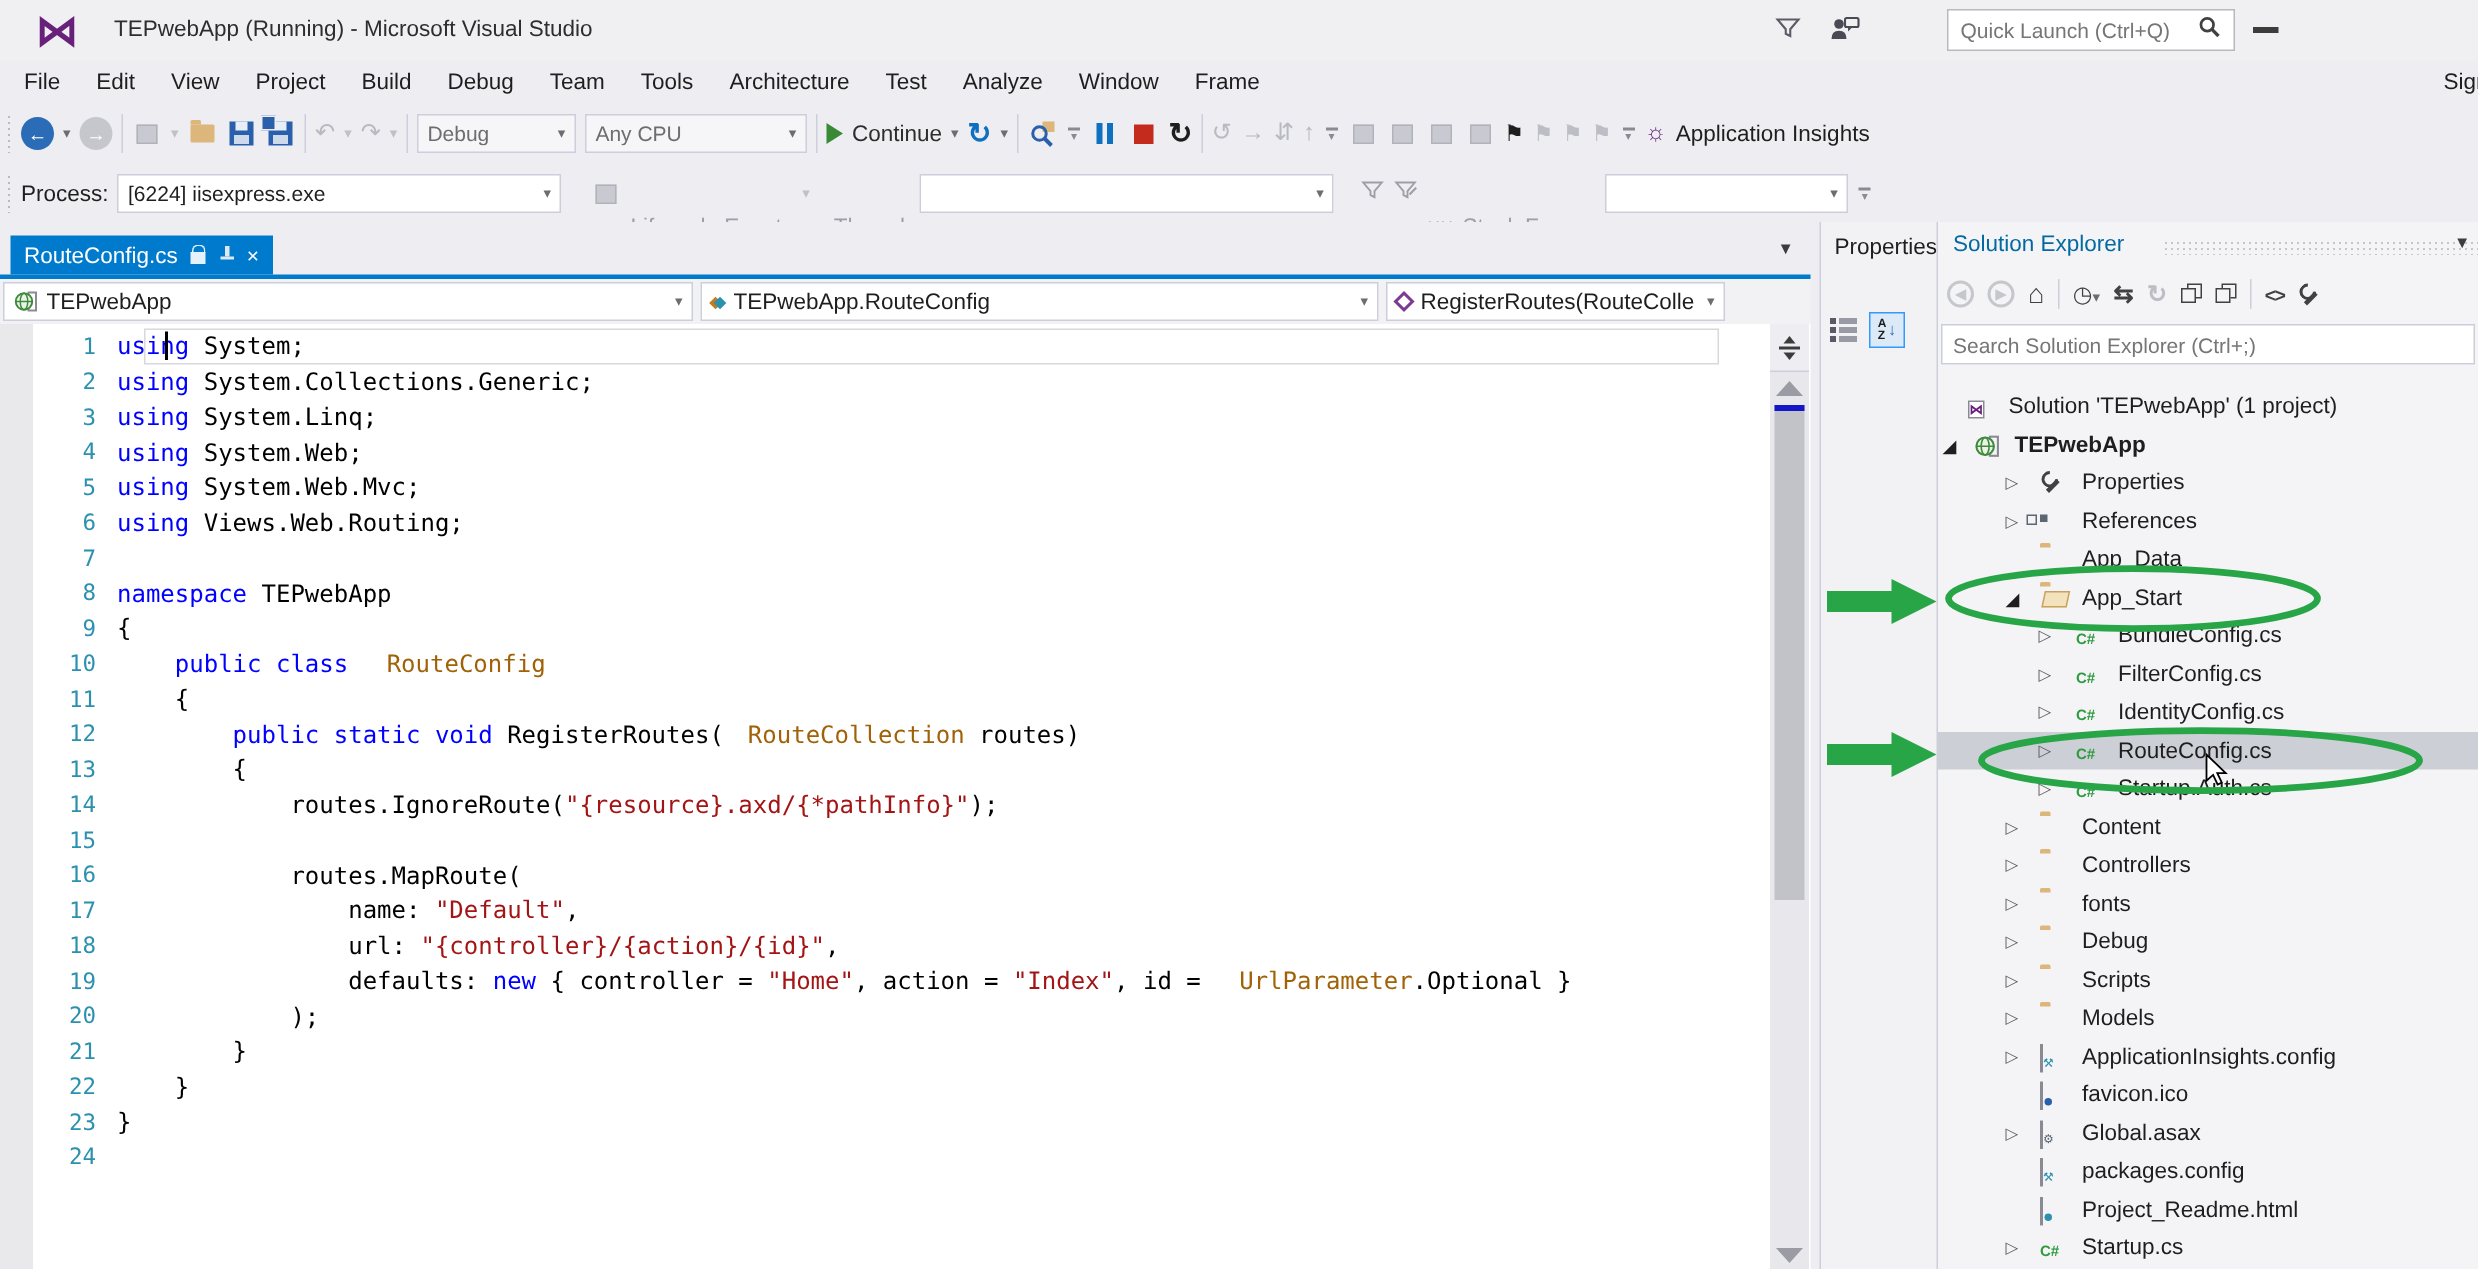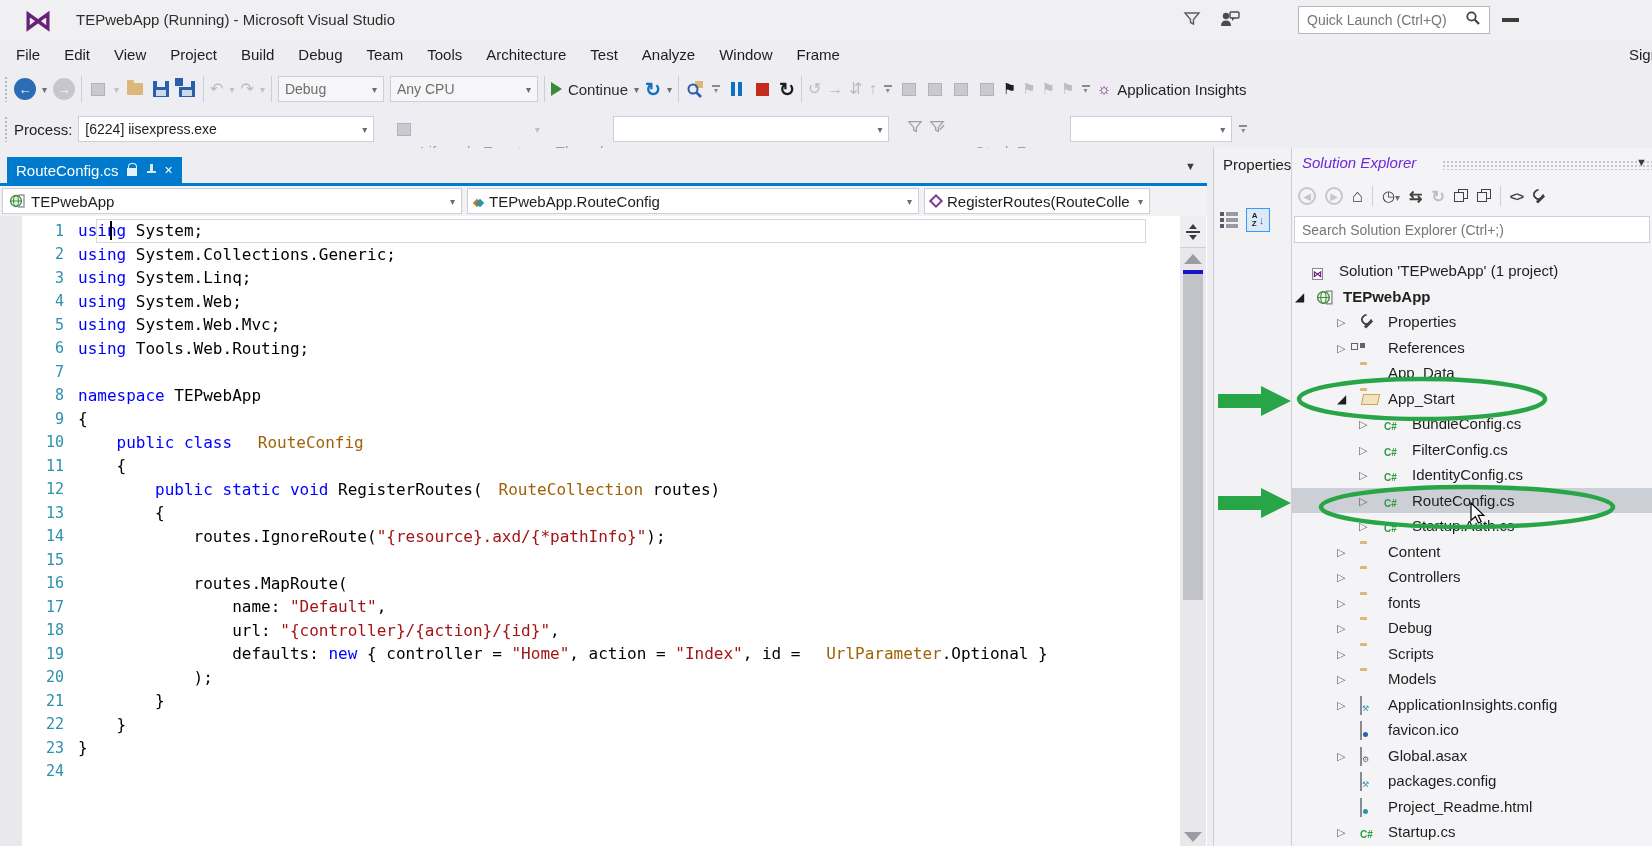--- a/index.html
+++ b/index.html
@@ -115,21 +115,21 @@
   .props-title { position:absolute; left:9px; top:8px; font-size:15px; color:#1e1e1e; white-space:nowrap; }
   .props-tools { position:absolute; left:6px; top:60px; display:flex; gap:8px; align-items:center; }
   .cat-ic { width:18px; height:16px; display:flex; flex-direction:column; justify-content:space-between; }
   .cat-ic i { display:block; height:4px; background:linear-gradient(to right,#5a5a66 4px, transparent 4px, transparent 6px, #9a9aa4 6px); }
   .az-ic { width:24px; height:24px; border:1px solid #3399ff; background:#dce9f7; display:flex; align-items:center; justify-content:center; gap:1px; }
   .az-ic .lt { font-size:8px; line-height:8px; color:#1e1e1e; font-weight:bold; }
   .az-ic .ar { font-size:11px; color:#2a6cb5; }
 
   
   .solx { left:1292px; top:148px; width:360px; height:698px; background:#f4f4f7; }
-  .solx-title { position:absolute; left:10px; top:6px; font-size:15px; color:#6d28d9; white-space:nowrap;font-style:italic; }
+  .solx-title { position:absolute; left:10px; top:6px; font-size:15px; color:#0369a1; white-space:nowrap; }
   .solx-drag { position:absolute; left:150px; top:12px; width:330px; height:10px; background-image:radial-gradient(#c4c5cd 1px, transparent 1px); background-size:4px 4px; }
   .solx-dd { position:absolute; left:344px; top:8px; font-size:11px; color:#3c3c3c; }
   .solx-tools { position:absolute; left:6px; top:34px; height:28px; display:flex; align-items:center; gap:9px; }
   .mini-circle { width:18px; height:18px; border-radius:50%; border:2px solid #c6c7cc; color:#c6c7cc; display:flex; align-items:center; justify-content:center; font-size:10px; }
   .home-g { font-size:18px; color:#414141; }
   .clock-g { font-size:15px; color:#414141; }
   .sync-g { font-size:16px; color:#414141; font-weight:bold; }
   .refresh-g { font-size:16px; color:#bdbec5; font-weight:bold; }
   .stack-ic { position:relative; width:14px; height:14px; }
   .stack-ic i, .stack-ic b { position:absolute; border:1px solid #414141; background:#f4f4f7; width:10px; height:10px; display:block; }
@@ -405,21 +405,21 @@
           <div class="code-line">
             <span class="ln">4</span>
             <span class="ct"><span class="tok-k">using</span><span> System.Web;</span></span>
           </div>
           <div class="code-line">
             <span class="ln">5</span>
             <span class="ct"><span class="tok-k">using</span><span> System.Web.Mvc;</span></span>
           </div>
           <div class="code-line">
             <span class="ln">6</span>
-            <span class="ct"><span class="tok-k">using</span><span> Tools.Web.Routing;</span></span>
+            <span class="ct"><span class="tok-k">using</span><span> Views.Web.Routing;</span></span>
           </div>
           <div class="code-line">
             <span class="ln">7</span>
             <span class="ct"></span>
           </div>
           <div class="code-line">
             <span class="ln">8</span>
             <span class="ct"><span class="tok-k">namespace</span><span> TEPwebApp</span></span>
           </div>
           <div class="code-line">

